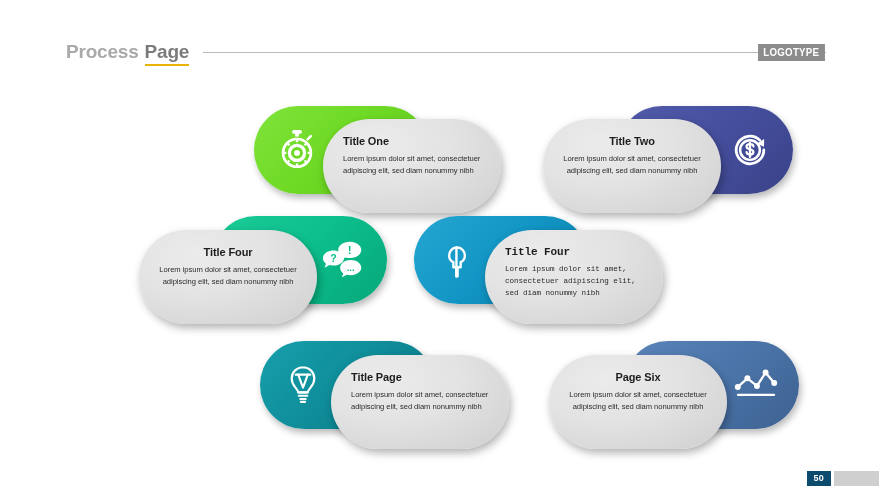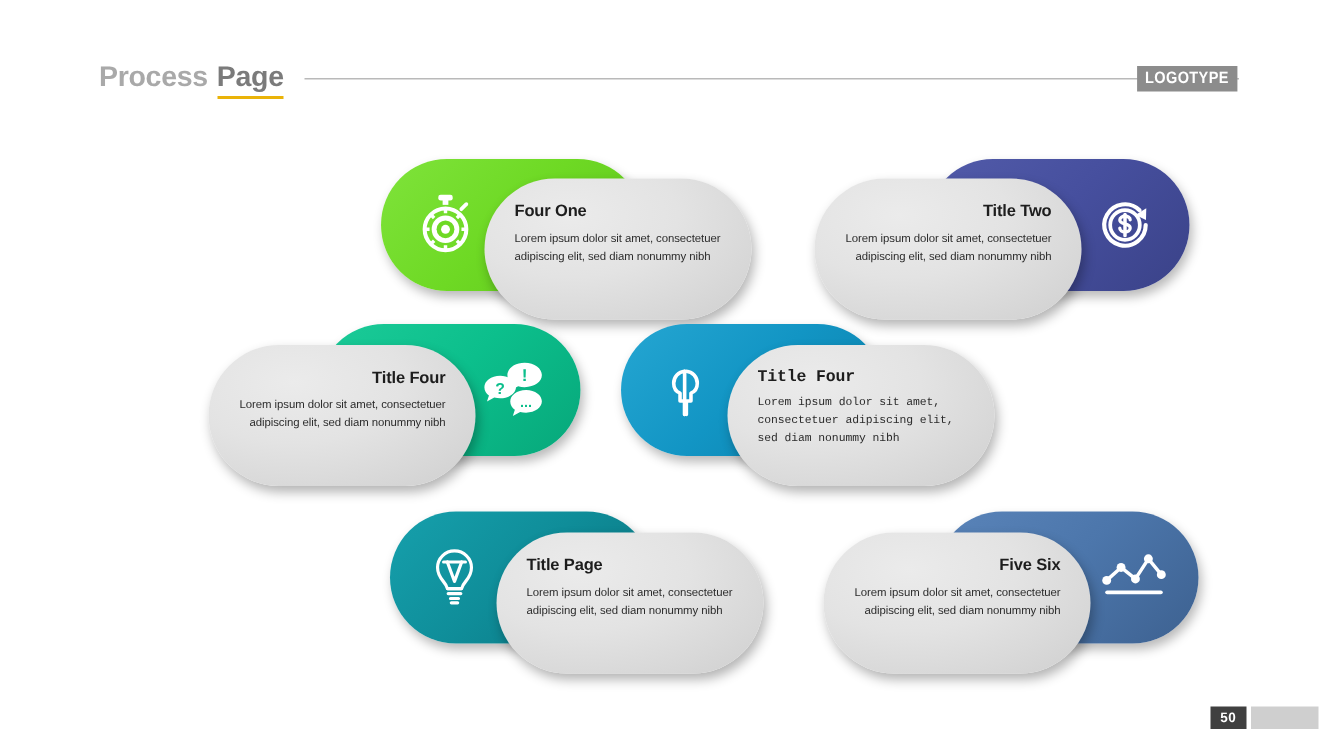--- a/index.html
+++ b/index.html
@@ -69,26 +69,26 @@
     padding: 16px 20px 0 20px;
   }
   .card .card-title {
     font-size: 11px; font-weight: bold; color: #1d1d1d;
     letter-spacing: -0.1px; margin-bottom: 6px; line-height: 1.1;
   }
   .card .card-body {
     font-size: 7.6px; color: #2b2b2b; line-height: 1.55; letter-spacing: -0.05px;
   }
   .card.align-left  { text-align: left; }
-  .card.align-right { text-align: right; }
+  .card.align-right { text-align: center; }
 
   
   .footer { position: absolute; right: 10px; bottom: 14px; display: flex; align-items: center; }
   .page-num {
-    background: #404040; color: #ffffff; font-size: 9px; font-weight: bold;
+    background: #0c4a6e; color: #ffffff; font-size: 9px; font-weight: bold;
     padding: 2px 7px 3px 7px; letter-spacing: 0.2px;
     font-family: "Liberation Sans Narrow", "Liberation Sans", sans-serif;
   }
   .footer-bar { width: 45px; height: 15px; background: #cfcfcf; margin-left: 3px; }
 
   svg { display: block; width: 100%; height: 100%; }
 </style>
 </head>
 <body>
 
@@ -120,21 +120,21 @@
             <circle cx="24" cy="27" r="6.2"></circle>
           </g>
           <circle cx="24" cy="27" r="3.1" fill="#fff"></circle>
           <g stroke="#fff" stroke-width="2.4">
             <path d="M24 12.5v3.4M24 38.1v3.4M9.5 27h3.4M35.1 27h3.4M13.7 16.7l2.4 2.4M31.9 34.9l2.4 2.4M34.3 16.7l-2.4 2.4M16.1 34.9l-2.4 2.4"></path>
           </g>
         </svg>
       </div>
     </div>
     <div class="card align-left" style="left:288px; top:119px;">
-      <div class="card-title">Four One</div>
+      <div class="card-title">Title One</div>
       <div class="card-body">Lorem ipsum dolor sit amet, consectetuer adipiscing elit, sed diam nonummy nibh</div>
     </div>
   </div>
 
   <div class="item">
     <div class="pill side-right" style="left:583px; top:106px; background:linear-gradient(135deg,#525ba9 0%,#464f9e 48%,#3a4288 100%);">
       <div class="icon">
         <svg viewBox="0 0 48 48">
           <path d="M38.4 24a14.4 14.4 0 1 1-4.3-10.3" fill="none" stroke="#fff" stroke-width="2.9" stroke-linecap="round"></path>
           <path d="M38.8 12.4l-.2 8.2-7.4-3.5z" fill="#fff"></path>
@@ -215,21 +215,21 @@
           <circle cx="5" cy="26" r="3.1" fill="#fff"></circle>
           <circle cx="15" cy="17" r="3.1" fill="#fff"></circle>
           <circle cx="25" cy="25" r="3.1" fill="#fff"></circle>
           <circle cx="34" cy="11" r="3.1" fill="#fff"></circle>
           <circle cx="43" cy="22" r="3.1" fill="#fff"></circle>
           <rect x="4" y="33" width="40" height="2.6" rx="1.3" fill="#fff"></rect>
         </svg>
       </div>
     </div>
     <div class="card align-right" style="left:514px; top:355px;">
-      <div class="card-title">Five Six</div>
+      <div class="card-title">Page Six</div>
       <div class="card-body">Lorem ipsum dolor sit amet, consectetuer adipiscing elit, sed diam nonummy nibh</div>
     </div>
   </div>
 
   <div class="footer">
     <div class="page-num">50</div>
     <div class="footer-bar"></div>
   </div>
 
 </div>

